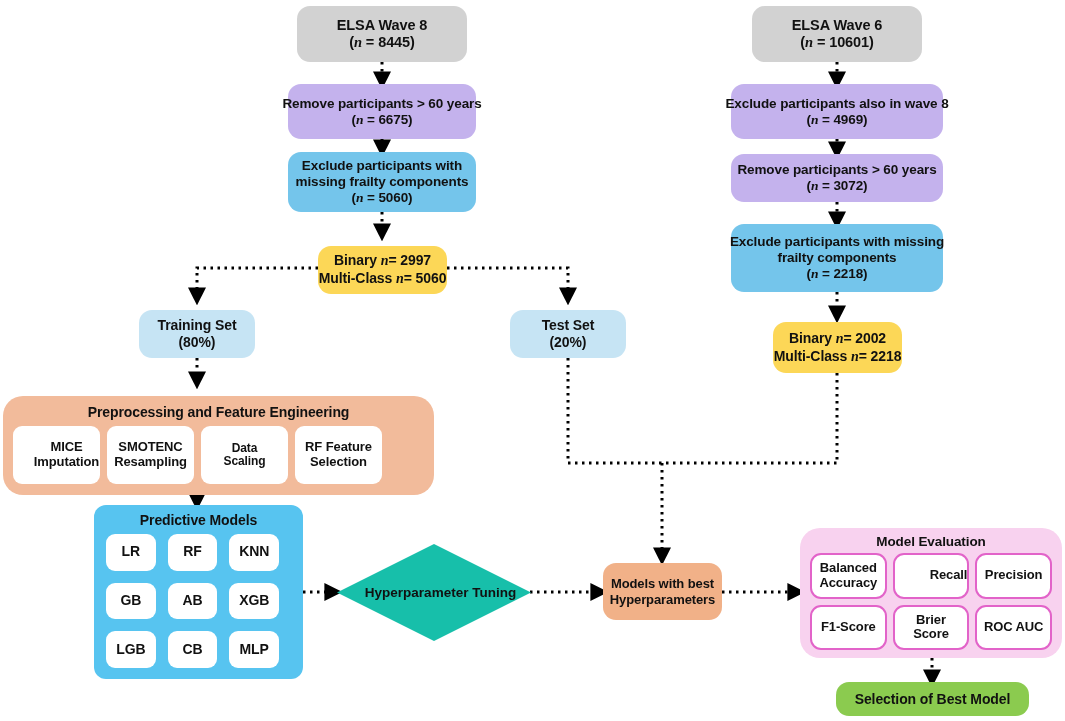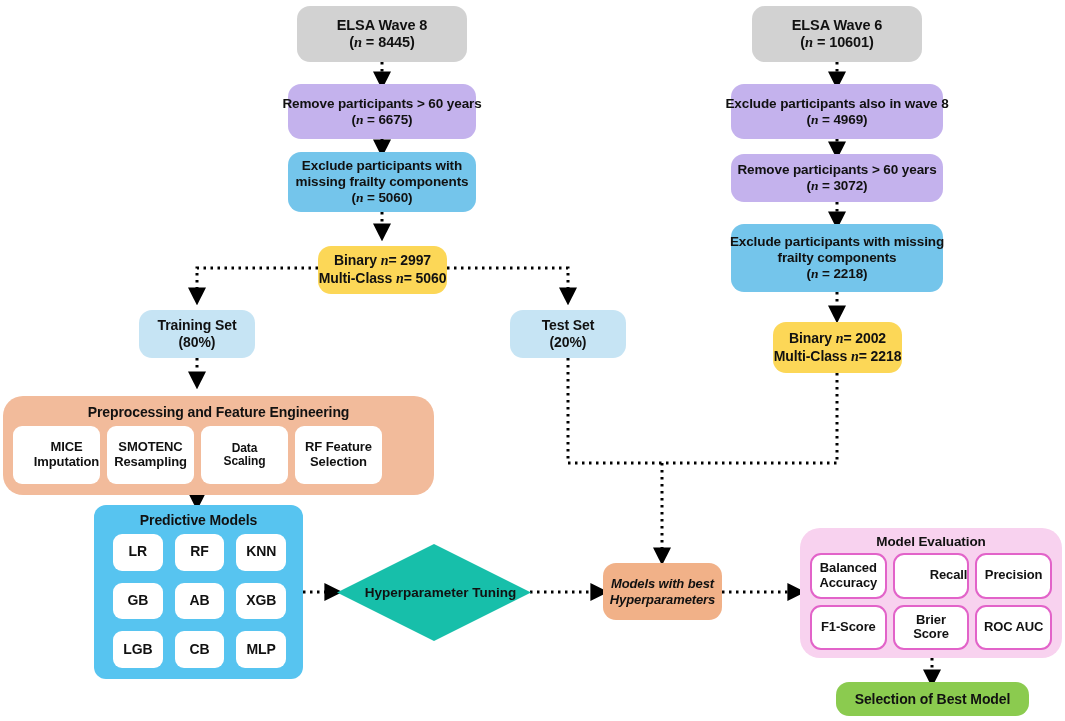--- a/index.html
+++ b/index.html
@@ -220,21 +220,21 @@
         <div>
             <span class="ln">RF Feature</span>
             <span class="ln">Selection</span>
           </div>
       </div>
     </div>
   </div>
 
   <div class="node rbox bluepanel" style="left:94px;top:505px;width:209px;height:174px;border-radius:12px;display:block;">
     <div class="panel-title" style="top:7px;font-size:14px;">Predictive Models</div>
-    <div class="chipgrid" style="left:19px;top:29px;width:173px;height:134px;grid-template-columns:repeat(3,1fr);grid-template-rows:repeat(3,1fr);gap:12px;">
+    <div class="chipgrid" style="left:12px;top:29px;width:173px;height:134px;grid-template-columns:repeat(3,1fr);grid-template-rows:repeat(3,1fr);gap:12px;">
       <div class="chip" style="font-size:14px;">
           <span class="ln">LR</span>
         </div>
       <div class="chip" style="font-size:14px;">
           <span class="ln">RF</span>
         </div>
       <div class="chip" style="font-size:14px;">
           <span class="ln">KNN</span>
         </div>
       <div class="chip" style="font-size:14px;">
@@ -259,21 +259,21 @@
   </div>
 
   <div class="diamond-wrap" style="left:337px;top:544px;width:194px;height:97px;">
     <div class="diamond-shape"></div>
     <div class="diamond-label" style="font-size:13.5px;">
       <span class="ln">Hyperparameter</span>
       <span class="ln">Tuning</span>
     </div>
   </div>
 
-  <div class="node rbox orange" style="left:603px;top:563px;width:119px;height:57px;font-size:13px;font-style:italic;">
+  <div class="node rbox orange" style="left:603px;top:563px;width:119px;height:57px;font-size:13px;">
     <span class="ln">Models with best</span>
     <span class="ln">Hyperparameters</span>
   </div>
 
   <div class="node rbox pinkpanel" style="left:800px;top:528px;width:262px;height:130px;border-radius:20px;display:block;">
     <div class="panel-title" style="top:6px;font-size:13.5px;">Model Evaluation</div>
     <div class="chipgrid" style="left:10px;top:25px;width:242px;height:97px;grid-template-columns:repeat(3,1fr);grid-template-rows:repeat(2,1fr);gap:6px;">
       <div class="chip pinkchip" style="font-size:13px;">
         <div>
             <span class="ln">Balanced</span>

